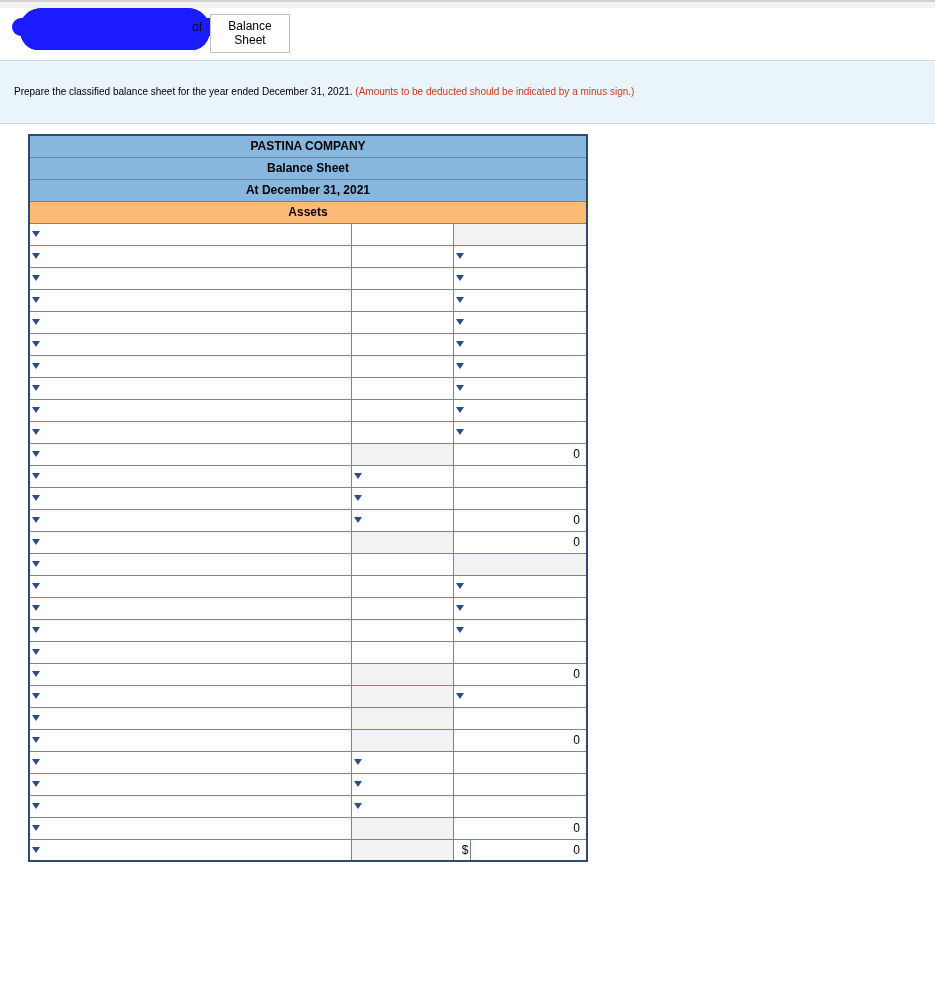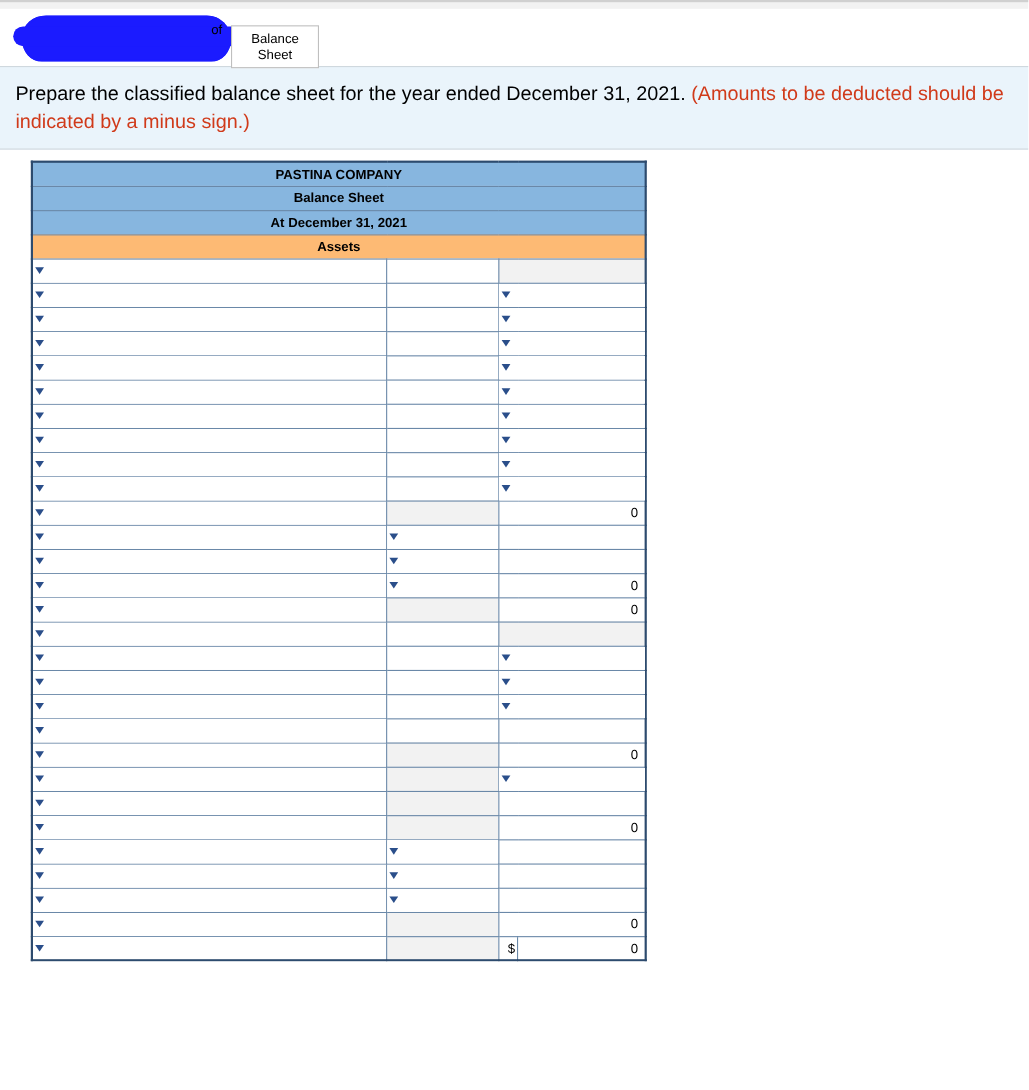--- a/index.html
+++ b/index.html
@@ -11,21 +11,21 @@
     width: 935px;
   }
   .top-bar {
     border-top: 2px solid #d0d0d0;
     height: 8px;
     background: #f2f2f2;
     margin-bottom: 4px;
   }
   .tab-area {
     display: flex;
-    align-items: flex-end;
+    align-items: flex-start;
     padding-left: 20px;
     position: relative;
     height: 48px;
   }
   .scribble {
     width: 190px;
     height: 42px;
     background: #1b1bff;
     border-radius: 22px 22px 18px 18px / 20px 22px 20px 20px;
     position: relative;
@@ -60,22 +60,22 @@
     margin-left: 0;
     cursor: pointer;
     position: relative;
     top: 2px;
     min-width: 80px;
   }
   .instruction-bar {
     background: #eaf4fb;
     border-top: 1px solid #cfd8de;
     border-bottom: 1px solid #cfd8de;
-    padding: 12px 14px;
-    font-size: 18px;
+    padding: 24px 14px;
+    font-size: 10px;
     line-height: 1.4;
     color: #000;
     margin-bottom: 10px;
   }
   .instruction-bar .red { color: #d03a1a; }
   .sheet-wrap {
     margin-left: 16px;
     margin-top: 6px;
   }
   table.sheet {

